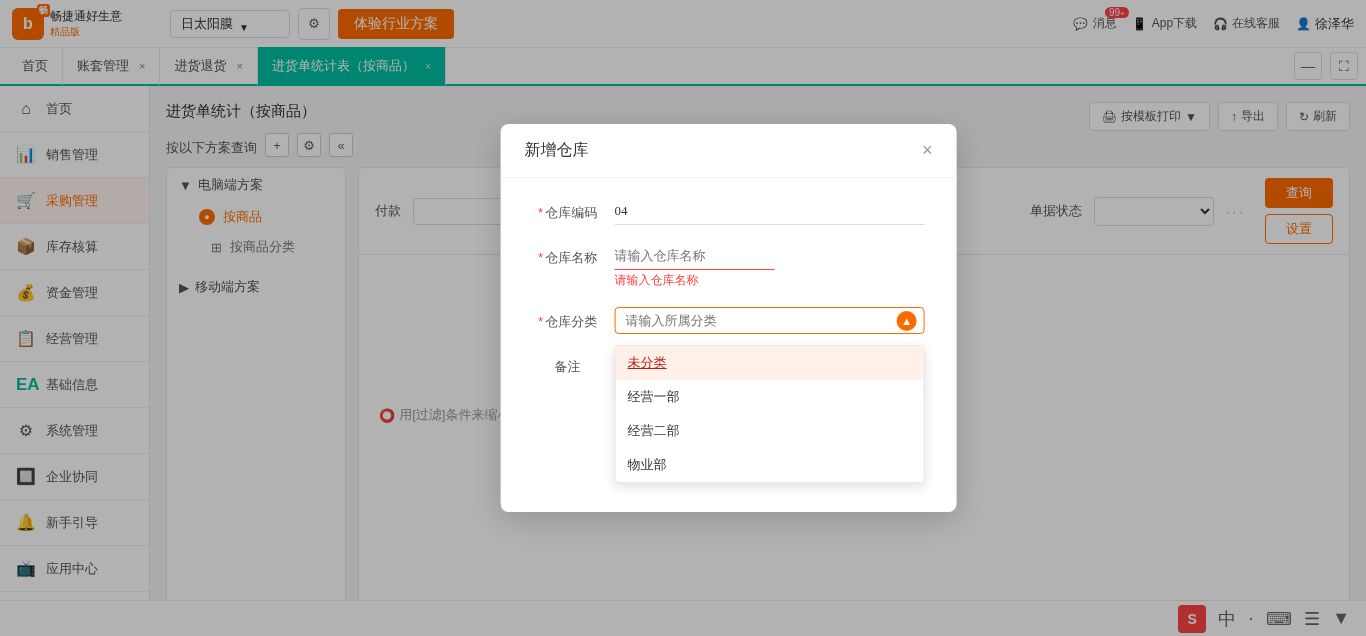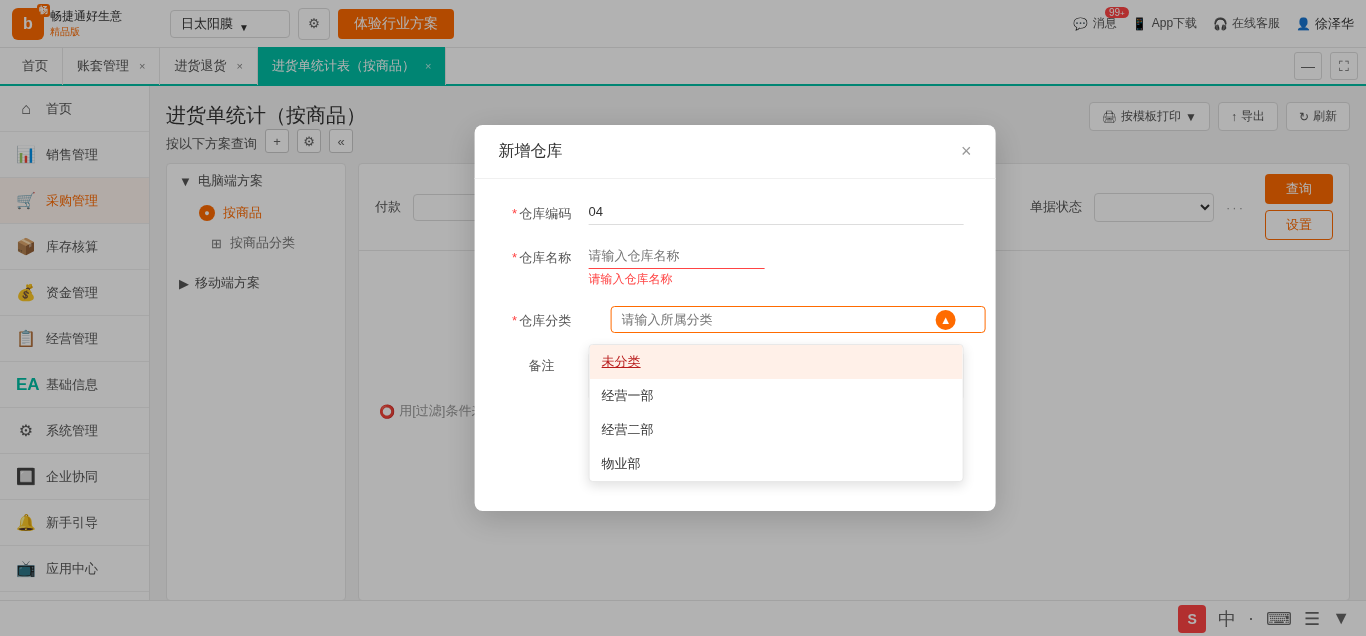--- a/index.html
+++ b/index.html
@@ -110,21 +110,21 @@
       margin-top: auto; display: flex; align-items: center;
       padding: 8px 16px; border-top: 1px solid #e8e8e8; gap: 8px;
     }
     .sidebar-bottom-btn { cursor: pointer; color: #666; font-size: 16px; }
     .sidebar-inner { overflow-y: auto; flex: 1; }
 
     
     .main-content {
       flex: 1; padding: 16px; overflow: auto; position: relative;
     }
-    .page-title { font-size: 20px; color: #333; font-weight: 500; }
+    .page-title { font-size: 15px; color: #333; font-weight: 500; margin-bottom: 12px; }
     .action-bar {
       display: flex; align-items: flex-end; margin-bottom: 10px; gap: 8px;
     }
     .action-bar-label { color: #555; font-size: 13px; }
     .action-icon-btn {
       width: 24px; height: 24px; border: 1px solid #ccc; border-radius: 3px;
       background: #fff; cursor: pointer; display: flex; align-items: center;
       justify-content: center; color: #666; font-size: 13px;
     }
     .top-actions { display: flex; align-items: center; gap: 8px; position: absolute; top: 16px; right: 16px; }
@@ -186,52 +186,53 @@
 
     
     .overlay {
       position: fixed; top: 0; left: 0; right: 0; bottom: 0;
       background: rgba(0,0,0,0.3); z-index: 100;
     }
 
     
     .dialog {
       position: fixed; top: 50%; left: 50%; transform: translate(-40%, -50%);
-      background: #fff; border-radius: 8px; width: 521px;
+      background: #fff; border-radius: 8px; width: 456px;
       box-shadow: 0 8px 32px rgba(0,0,0,0.18); z-index: 200;
       padding-bottom: 30px;
     }
     .dialog-header {
       display: flex; align-items: center; justify-content: space-between;
       padding: 16px 24px; border-bottom: 1px solid #f0f0f0;
     }
     .dialog-title { font-size: 16px; font-weight: 500; color: #333; }
     .dialog-close { cursor: pointer; color: #999; font-size: 18px; }
     .dialog-body { padding: 20px 32px; }
     .form-row { display: flex; align-items: flex-start; margin-bottom: 18px; gap: 12px; }
     .form-label {
       width: 70px; text-align: center; color: #555; font-size: 13px;
       padding-top: 6px; white-space: nowrap; flex-shrink: 0;
     }
     .required { color: #ff4444; margin-right: 2px; }
     .form-control {
       flex: 1; border: none; border-bottom: 1px solid #ddd;
       padding: 5px 0; font-size: 13px; color: #333; outline: none;
       background: transparent;
+      font-family: Liberation Serif, serif;
     }
     .form-control.error { border-bottom-color: #ff4444; }
     .error-text { color: #ff4444; font-size: 12px; margin-top: 2px; }
     .form-control-wrap { flex: 1; position: relative; }
     .select-wrap {
       flex: 1; position: relative;
     }
     .select-input {
       width: 100%; border: 1px solid #ff6b00; border-radius: 4px;
       padding: 5px 30px 5px 10px; font-size: 13px; color: #0f766e;
-      outline: none; background: #fff; cursor: pointer; margin-left: 22px;
+      outline: none; background: #fff; cursor: pointer;
     }
     .select-arrow {
       position: absolute; right: 8px; top: 50%; transform: translateY(-50%);
       background: #ff6b00; color: #fff; border-radius: 50%;
       width: 20px; height: 20px; display: flex; align-items: center;
       justify-content: center; font-size: 11px; cursor: pointer;
     }
     
     .dropdown-list {
       position: absolute; top: 38px; left: 0; right: 0;

